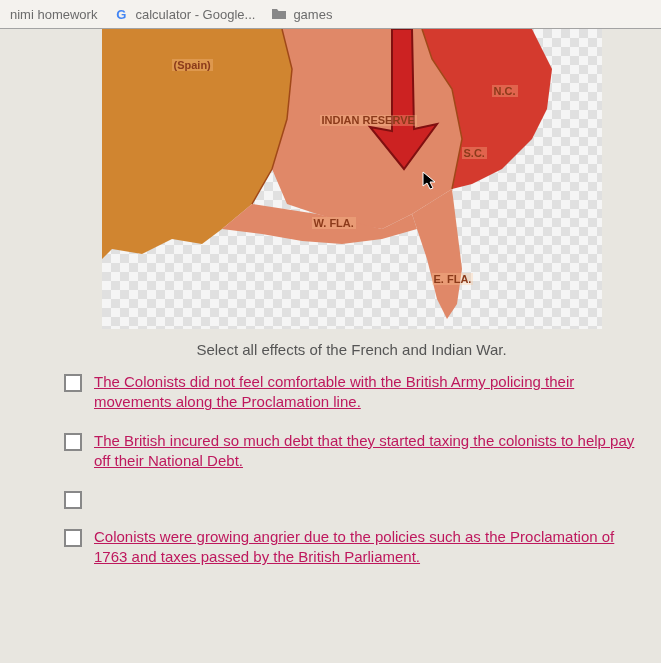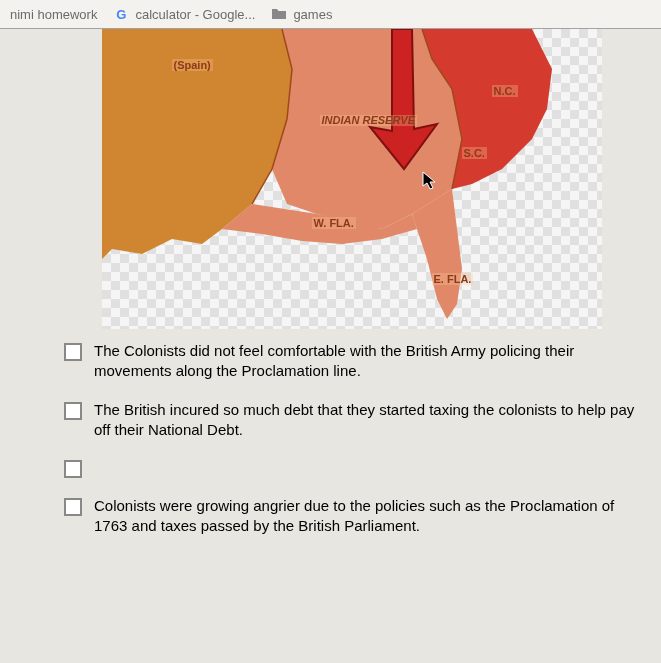--- a/index.html
+++ b/index.html
@@ -81,22 +81,23 @@
       width: 18px;
       height: 18px;
       border: 2px solid #888;
       background: #fff;
       flex-shrink: 0;
       margin-top: 2px;
       cursor: pointer;
     }
     .option-text {
       font-size: 15px;
-      color: #000000;
+      color: #be185d;
       line-height: 1.35;
+      text-decoration: underline;
     }
   </style>
 </head>
 <body>
 
 <div class="bookmarks-bar">
   <div class="bookmark-item">
     <span>nimi homework</span>
   </div>
   <div class="bookmark-item">
@@ -127,32 +128,33 @@
       <path fill="#e08868" d="M310,185 L350,160 L355,200 L360,240 L355,275 L345,290 L335,270 L325,230 L315,200 Z"></path>
 
       <path fill="#e08868" d="M150,175 L215,185 L280,200 L310,185 L315,200 L280,210 L240,215 L200,212 L160,205 L120,200 Z"></path>
 
       <path fill="none" stroke="#a04818" stroke-width="1.5" d="M180,0 L190,40 L185,90 L170,140 L150,175"></path>
       <path fill="none" stroke="#a04818" stroke-width="1.5" d="M320,0 L330,30 L350,60 L360,110 L350,160"></path>
 
       <path fill="#c22" stroke="#801010" stroke-width="2" d="M290,0 L310,0 L312,100 L335,95 L302,140 L268,98 L290,102 Z"></path>
     </svg>
     <div class="map-label" style="top:30px;left:70px;">(Spain)</div>
-    <div class="map-label" style="top:86px;left:218px;line-height:1;font-style:italic;">INDIAN RESERVE</div>
+    <div class="map-label" style="top:86px;left:218px;line-height:1;">INDIAN RESERVE</div>
     <div class="map-label" style="top:56px;left:390px;">N.C.</div>
     <div class="map-label" style="top:118px;left:360px;">S.C.</div>
     <div class="map-label" style="top:188px;left:210px;">W. FLA.</div>
     <div class="map-label" style="top:244px;left:330px;">E. FLA.</div>
     <div class="cursor">
       <svg viewBox="0 0 16 20">
           <path fill="#000" stroke="#fff" stroke-width="1" d="M1,1 L1,15 L5,12 L8,18 L11,17 L8,11 L13,11 Z"></path>
         </svg>
     </div>
   </div>
 
+  <div class="question-prompt">Select all effects of the French and Indian War.</div>
 
   <div class="options">
     <div class="option-row">
       <div class="checkbox"></div>
       <div class="option-text">The Colonists did not feel comfortable with the British Army policing their movements along the Proclamation line.</div>
     </div>
     <div class="option-row">
       <div class="checkbox"></div>
       <div class="option-text">The British incured so much debt that they started taxing the colonists to help pay off their National Debt.</div>
     </div>

